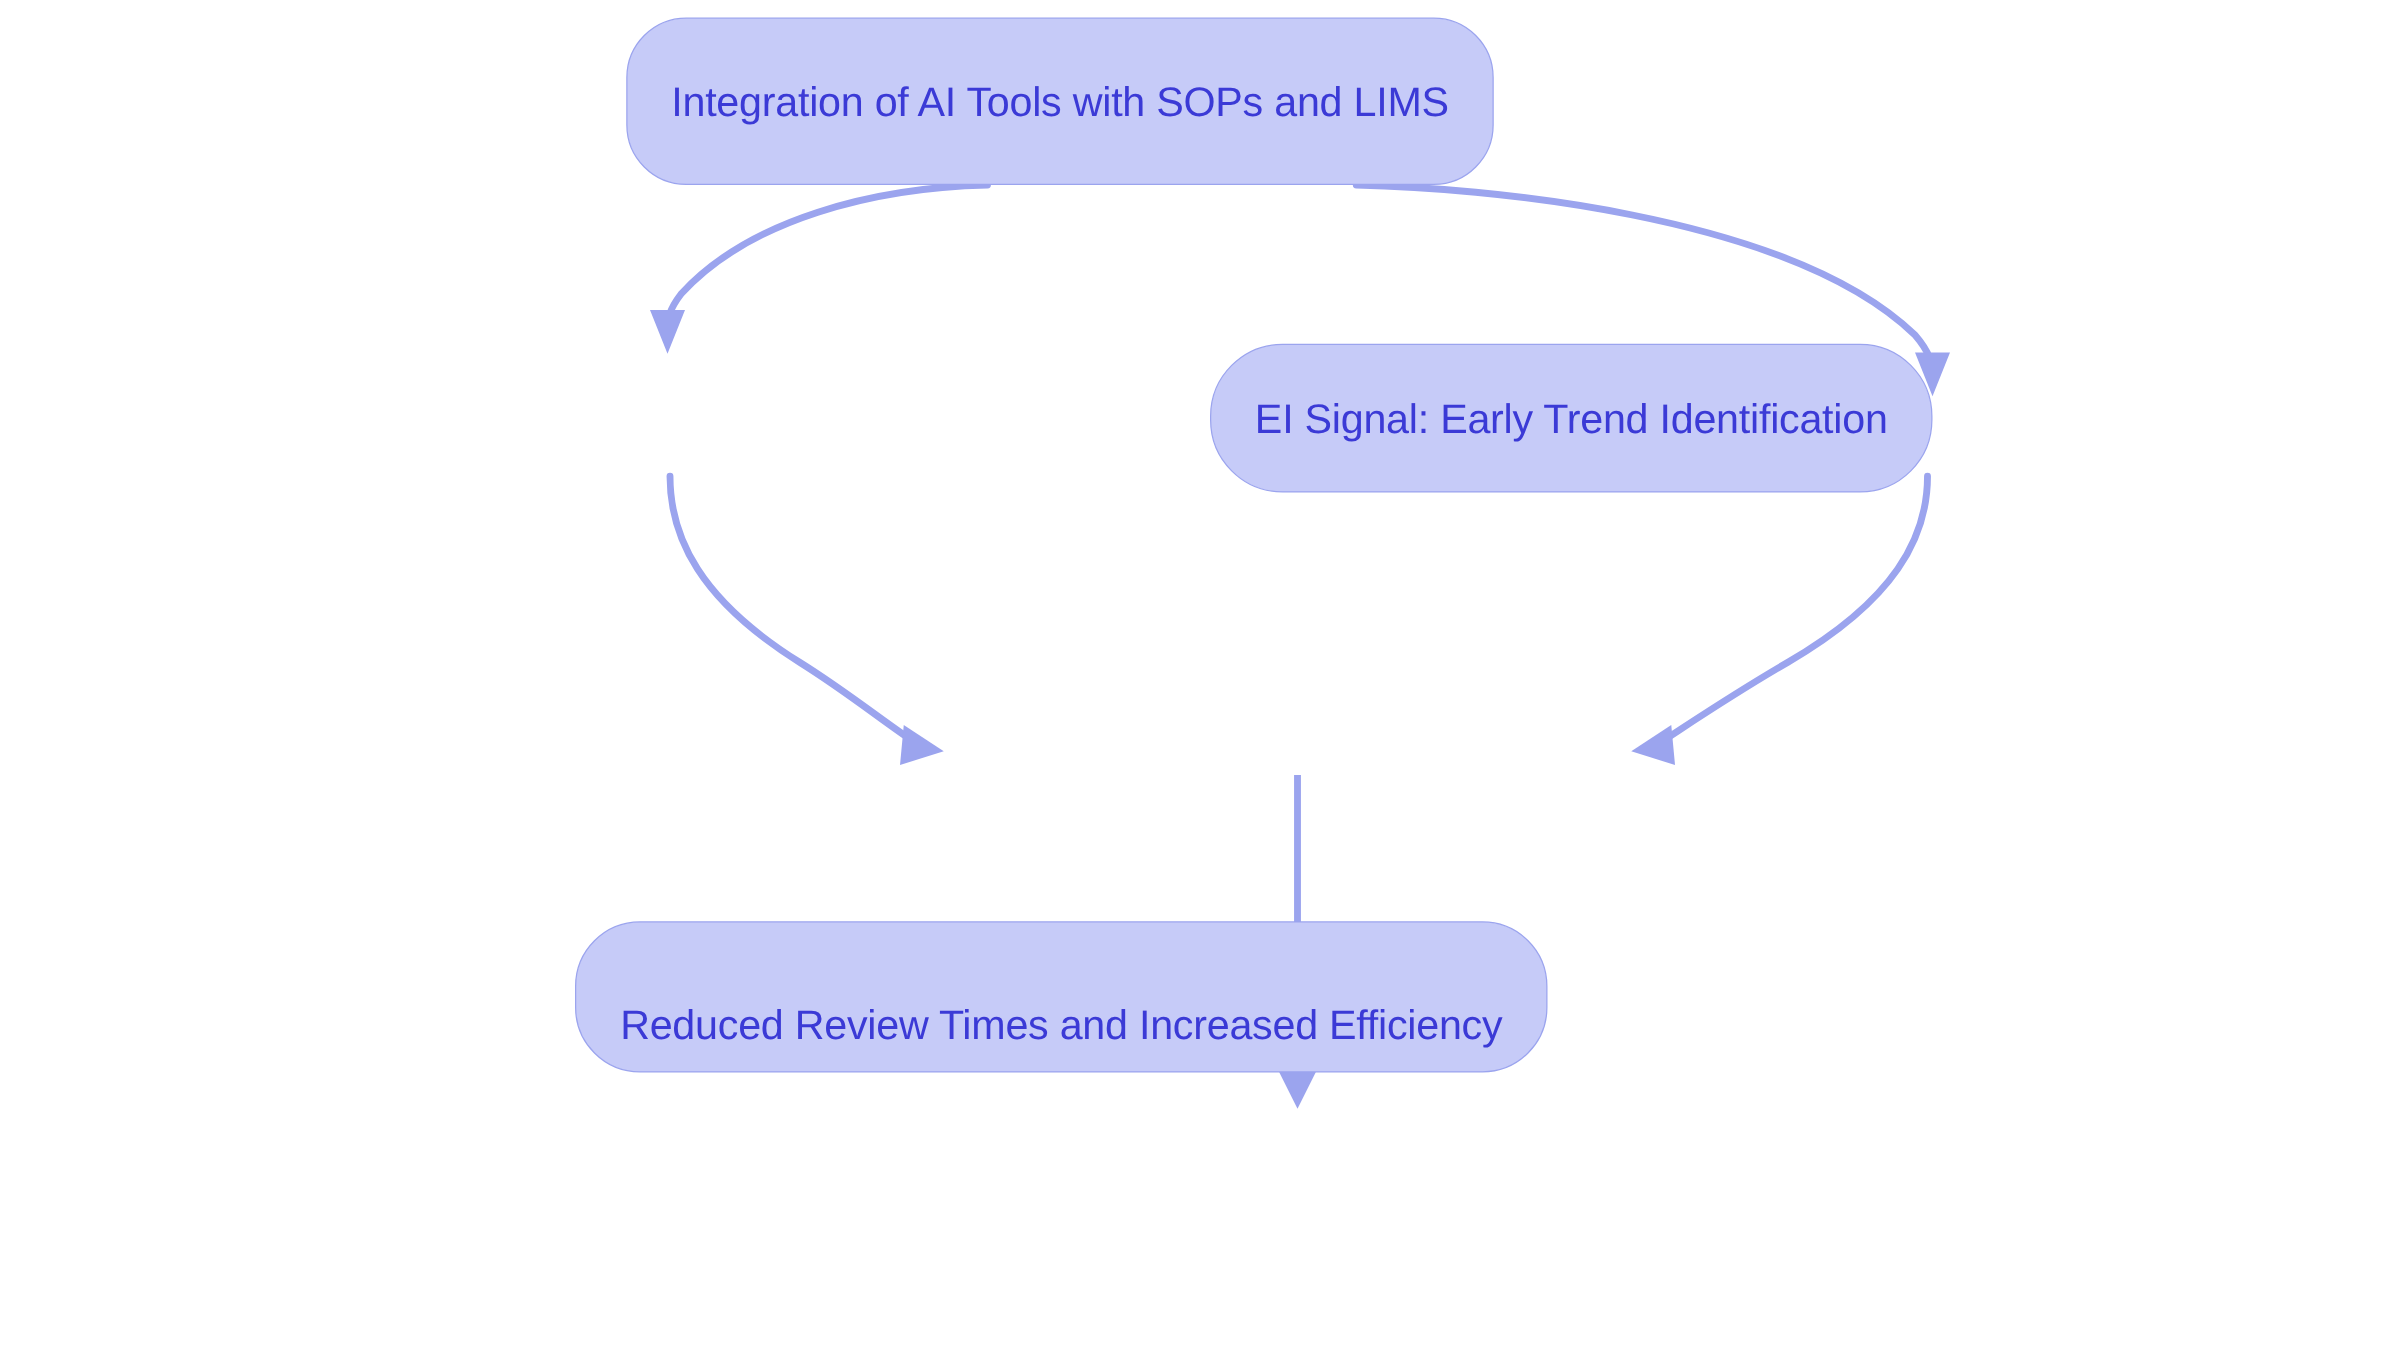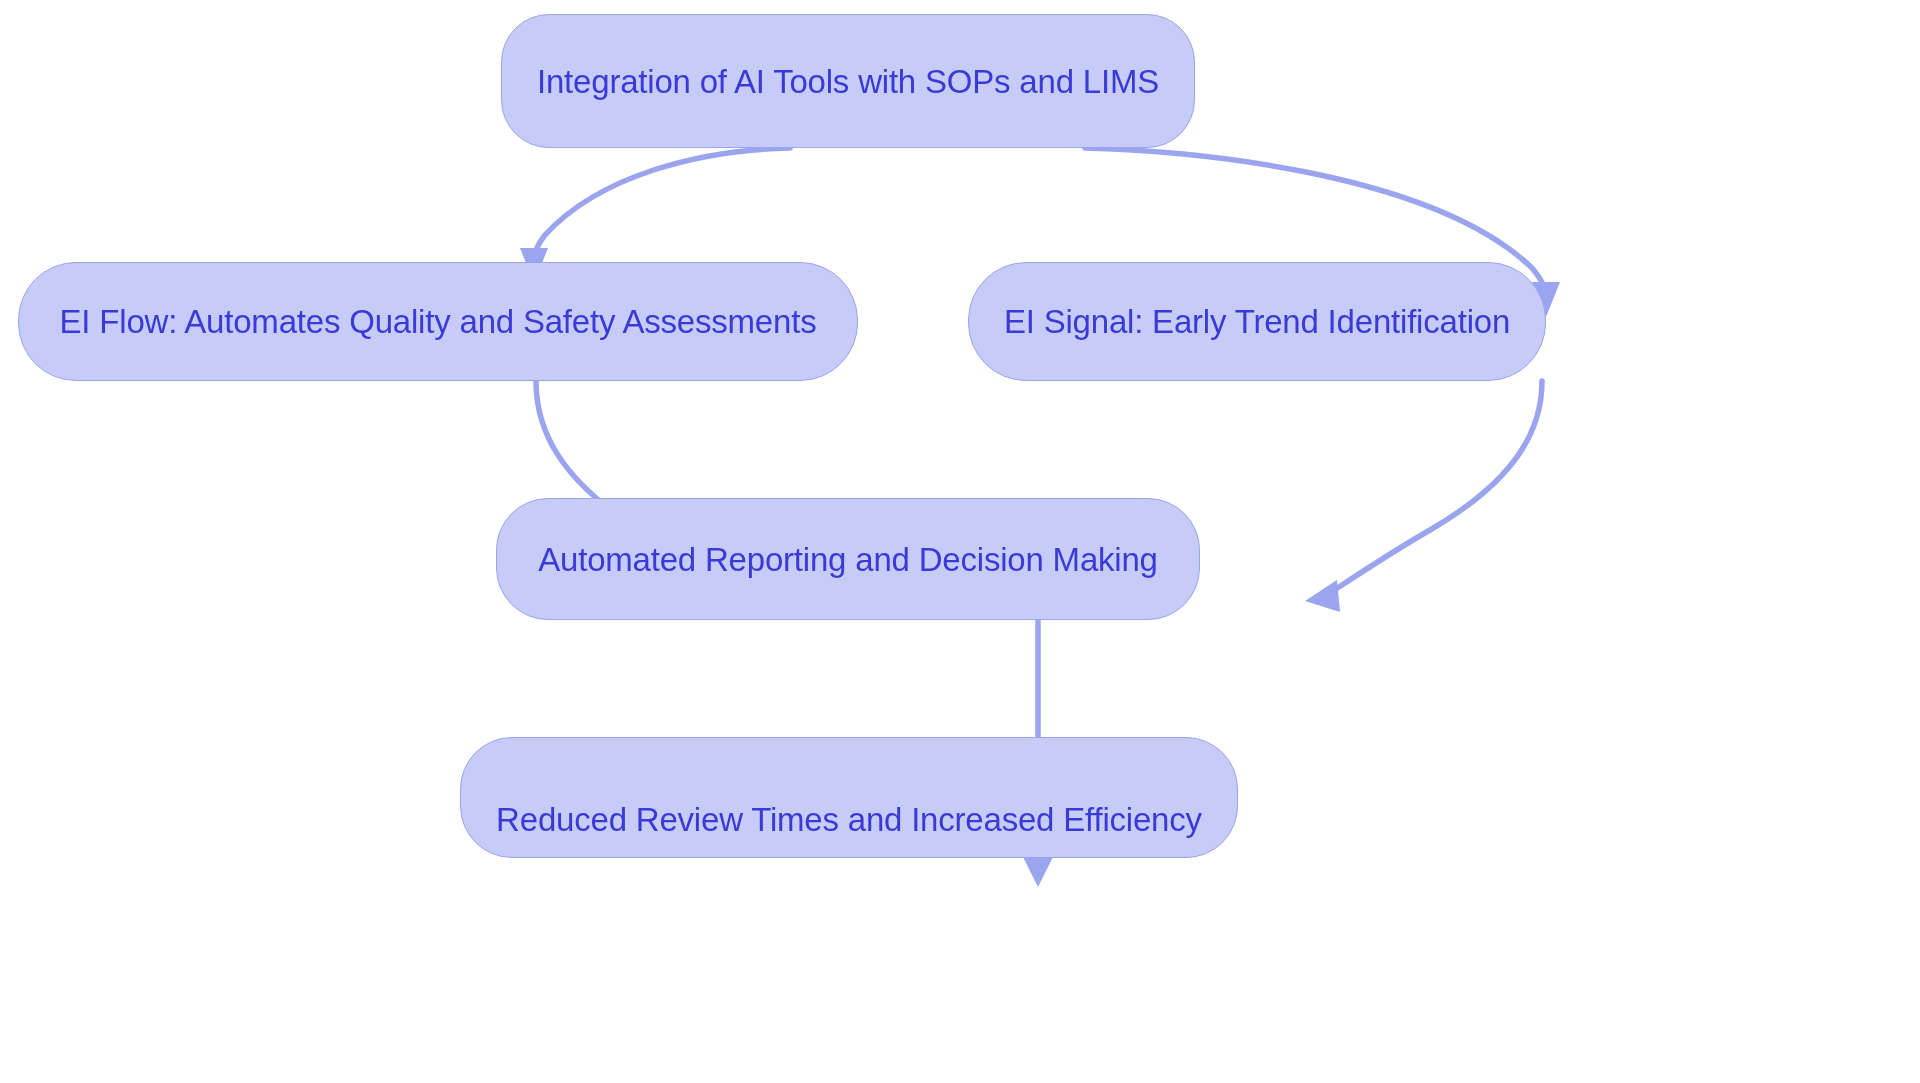--- a/index.html
+++ b/index.html
@@ -44,21 +44,21 @@
     font-weight: 400;
     letter-spacing: -0.2px;
     white-space: nowrap;
     line-height: 1;
     text-align: center;
   }
 
   
   #node-integration      { left: 501px;  top: 14px;  width: 694px; height: 134px; border-radius: 48px; }
   #node-ei-flow          { left: 18px;   top: 262px; width: 840px; height: 119px; border-radius: 58px; }
-  #node-ei-signal        { left: 968px;  top: 262px; width: 578px; height: 119px; border-radius: 58px; }
+  #node-ei-signal        { left: 968px;  top: 275px; width: 578px; height: 119px; border-radius: 58px; }
   #node-automated-report { left: 496px;  top: 498px; width: 704px; height: 122px; border-radius: 52px; }
   #node-reduced-review   { left: 460px;  top: 737px; width: 778px; height: 121px; border-radius: 52px; }
 </style>
 </head>
 <body>
 
 <div id="flowchart-root">
 
   <svg id="edge-layer" viewBox="0 0 1920 1083" width="1920" height="1083" xmlns="http://www.w3.org/2000/svg">
 
@@ -85,29 +85,23 @@
     <g>
       <path d="M 1038 620 L 1038 855" fill="none" stroke="#9ba4ee" stroke-width="5.5" stroke-linecap="butt"></path>
       <polygon points="1018,847 1058,847 1038,887" fill="#9ba4ee"></polygon>
     </g>
   </svg>
 
   <div class="node" id="node-integration" style="background: rgb(198, 203, 248); border-color: rgb(155, 164, 238);">
     <span class="node-label" style="color: rgb(59, 58, 214);">Integration of AI Tools with SOPs and LIMS</span>
   </div>
 
-  <div class="node" id="node-ei-flow" style="background: rgb(198, 203, 248); border-color: rgb(155, 164, 238);">
-    <span class="node-label" style="color: rgb(59, 58, 214);">EI Flow: Automates Quality and Safety Assessments</span>
-  </div>
 
   <div class="node" id="node-ei-signal" style="background: rgb(198, 203, 248); border-color: rgb(155, 164, 238);">
     <span class="node-label" style="color: rgb(59, 58, 214);">EI Signal: Early Trend Identification</span>
   </div>
 
-  <div class="node" id="node-automated-report" style="background: rgb(198, 203, 248); border-color: rgb(155, 164, 238);">
-    <span class="node-label" style="color: rgb(59, 58, 214);">Automated Reporting and Decision Making</span>
-  </div>
 
   <div class="node" id="node-reduced-review" style="background: rgb(198, 203, 248); border-color: rgb(155, 164, 238);">
     <span class="node-label" style="color: rgb(59, 58, 214); margin-top: 44px;">Reduced Review Times and Increased Efficiency</span>
   </div>
 
 </div>
 
 </body></html>

